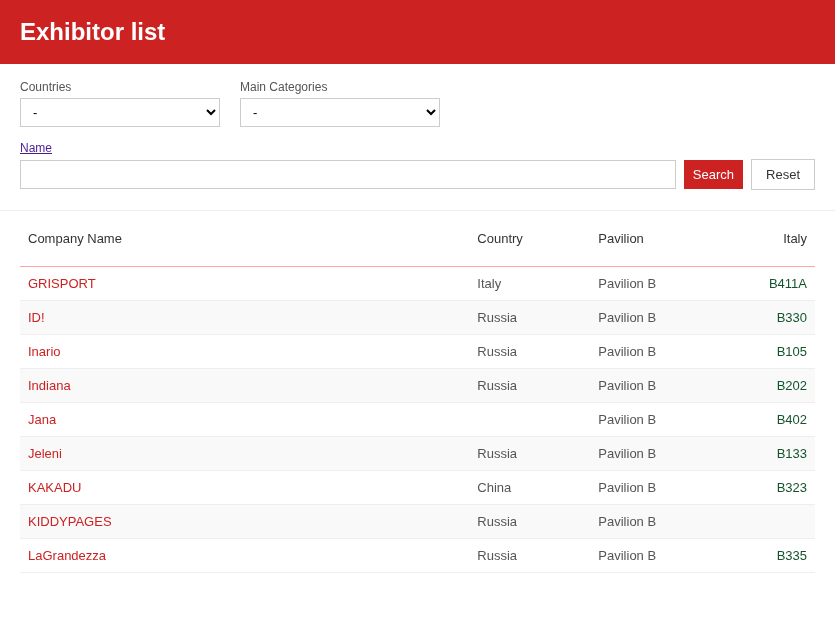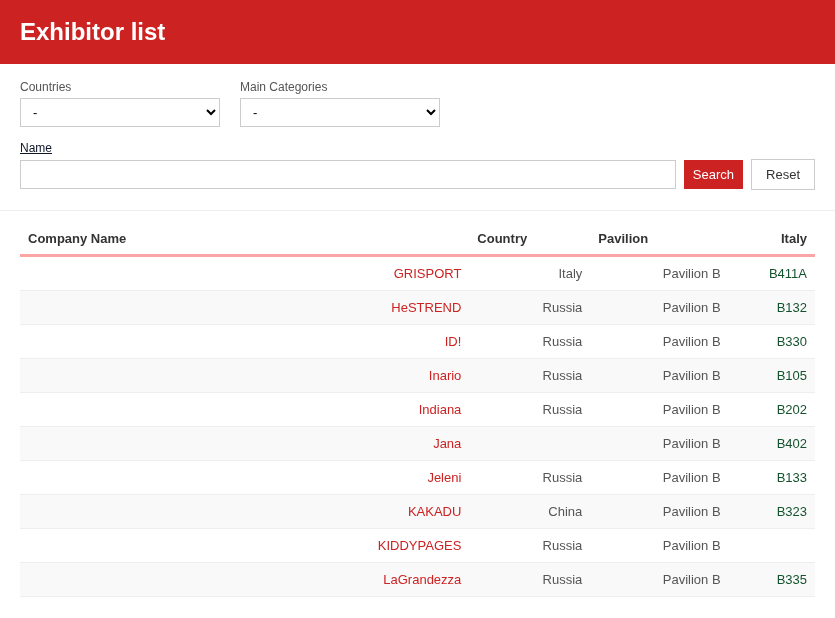--- a/index.html
+++ b/index.html
@@ -43,21 +43,21 @@
       appearance: auto;
     }
     .name-row {
       display: flex;
       flex-direction: column;
       gap: 4px;
       margin-bottom: 10px;
     }
     .name-row label {
       font-size: 12px;
-      color: #0f172a;
+      color: #4c1d95;
       text-decoration: underline;
     }
     .name-input-row {
       display: flex;
       gap: 8px;
       align-items: center;
     }
     .name-input-row input {
       width: 680px;
       padding: 6px 8px;
@@ -83,40 +83,39 @@
 
     .table-container {
       padding: 10px 20px;
     }
     table {
       width: 100%;
       border-collapse: collapse;
     }
     thead tr th {
       text-align: left;
-      font-weight: bold;
+      font-weight: normal;
       font-size: 13px;
       color: #333;
-      padding: 10px 8px 8px 8px;
-      border-bottom: 3px solid #fca5a5;
+      padding: 10px 8px 20px 8px;
+      border-bottom: 1px solid #fca5a5;
     }
     thead tr th.col-stand {
       text-align: right;
     }
     tbody tr {
       border-bottom: 1px solid #eee;
     }
     tbody tr:nth-child(even) {
       background-color: #f9f9f9;
     }
     tbody tr td {
       padding: 9px 8px;
       font-size: 13px;
       color: #555;
-      text-align: right;
     }
     tbody tr td.company-name {
       color: #cc2222;
       cursor: pointer;
     }
     tbody tr td.col-stand {
       text-align: right;
       color: #14532d;
     }
     .col-company { width: 52%; }
@@ -167,26 +166,20 @@
       </tr>
     </thead>
     <tbody id="table-body">
     <tr>
           <td class="col-company company-name">GRISPORT</td>
           <td class="col-country">Italy</td>
           <td class="col-pavilion">Pavilion B</td>
           <td class="col-stand">B411A</td>
         </tr>
         <tr>
-          <td class="col-company company-name">HeSTREND</td>
-          <td class="col-country">Russia</td>
-          <td class="col-pavilion">Pavilion B</td>
-          <td class="col-stand">B132</td>
-        </tr>
-        <tr>
           <td class="col-company company-name">ID!</td>
           <td class="col-country">Russia</td>
           <td class="col-pavilion">Pavilion B</td>
           <td class="col-stand">B330</td>
         </tr>
         <tr>
           <td class="col-company company-name">Inario</td>
           <td class="col-country">Russia</td>
           <td class="col-pavilion">Pavilion B</td>
           <td class="col-stand">B105</td>

